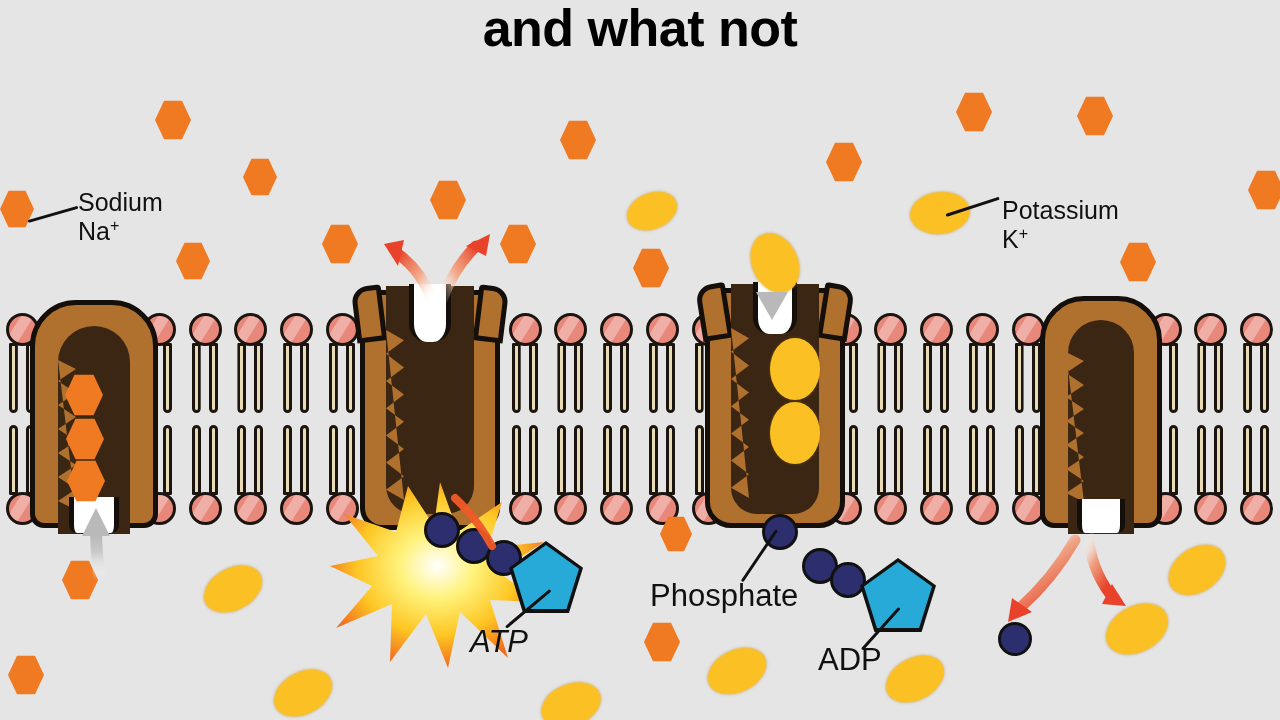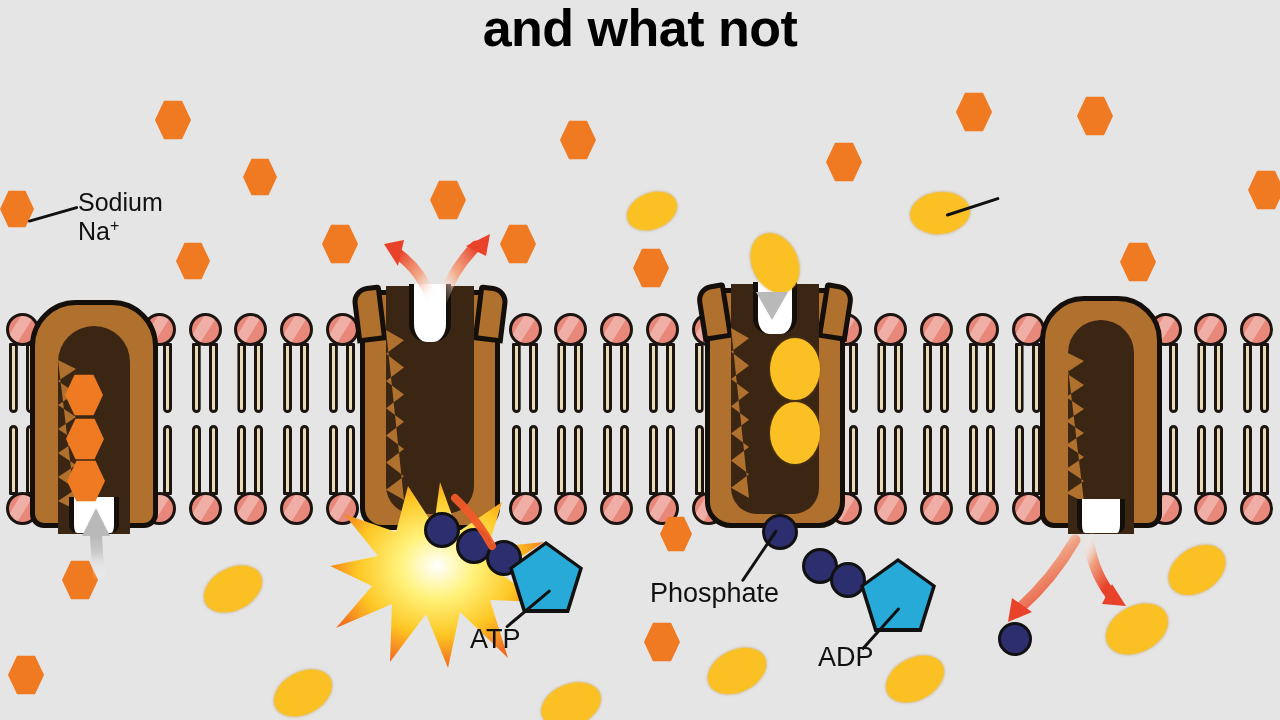--- a/index.html
+++ b/index.html
@@ -14,21 +14,21 @@
     position:absolute;color:#000;font-weight:bold;white-space:nowrap;
     letter-spacing:-0.5px;line-height:1;
   }
   #title-text{left:0;right:0;top:2px;text-align:center;font-size:52px;}
   #outside-label{left:0;right:0;top:128px;text-align:center;font-size:54px;}
 
   
   .callout{position:absolute;color:#111;font-size:25px;line-height:1.15;white-space:nowrap;}
   .callout sup{font-size:16px;vertical-align:super;}
   .callout-line{position:absolute;background:#111;height:3px;transform-origin:0 50%;border-radius:2px;}
-  .small-callout{position:absolute;color:#111;font-size:27px;line-height:1;white-space:nowrap;}
+  .small-callout{position:absolute;color:#111;font-size:31px;line-height:1;white-space:nowrap;}
 
   
   .hexagon{
     position:absolute;background:#F07A22;
     clip-path:polygon(25% 2%,75% 2%,100% 50%,75% 98%,25% 98%,0% 50%);
     filter:drop-shadow(0 0 1px rgba(120,60,10,.55));
   }
   .ellipse{
     position:absolute;background:#FBC024;border-radius:50%;
     filter:drop-shadow(0 0 1.5px rgba(150,100,10,.5));
@@ -553,21 +553,21 @@
   <div class="ellipse" style="left: 884px; top: 658px; width: 62px; height: 42px; transform: rotate(-28deg); z-index: 4;"></div>
   <div class="ellipse" style="left: 1104px; top: 606px; width: 66px; height: 46px; transform: rotate(-28deg); z-index: 4;"></div>
   <div class="ellipse" style="left: 1166px; top: 548px; width: 62px; height: 44px; transform: rotate(-34deg); z-index: 4;"></div>
 
   <div class="navy-circle" style="left: 424px; top: 512px; width: 36px; height: 36px; z-index: 4;"></div>
   <div class="navy-circle" style="left: 456px; top: 528px; width: 36px; height: 36px; z-index: 4;"></div>
   <div class="navy-circle" style="left: 486px; top: 540px; width: 36px; height: 36px; z-index: 4;"></div>
   <div class="pentagon-outline" style="left: 509px; top: 541px; width: 74px; height: 72px; z-index: 4;"></div>
   <div class="pentagon" style="left: 513px; top: 545px; width: 66px; height: 64px; z-index: 4;"></div>
   <div class="callout-line" style="left: 506px; top: 626px; width: 58px; transform: rotate(-40deg); z-index: 6;"></div>
-  <div class="small-callout" style="left: 470px; top: 626px; z-index: 6;">ATP</div>
+  <div class="small-callout" style="left: 470px; top: 626px; z-index: 6; font-style: italic;">ATP</div>
 
   <div class="navy-circle" style="left: 762px; top: 514px; width: 36px; height: 36px; z-index: 4;"></div>
   <div class="callout-line" style="left: 742px; top: 580px; width: 62px; transform: rotate(-56deg); z-index: 6;"></div>
   <div class="small-callout" style="left: 650px; top: 580px; z-index: 6;">Phosphate</div>
 
   <div class="navy-circle" style="left: 802px; top: 548px; width: 36px; height: 36px; z-index: 4;"></div>
   <div class="navy-circle" style="left: 830px; top: 562px; width: 36px; height: 36px; z-index: 4;"></div>
   <div class="pentagon-outline" style="left: 860px; top: 558px; width: 76px; height: 74px; z-index: 4;"></div>
   <div class="pentagon" style="left: 864px; top: 562px; width: 68px; height: 66px; z-index: 4;"></div>
   <div class="callout-line" style="left: 862px; top: 648px; width: 56px; transform: rotate(-48deg); z-index: 6;"></div>
@@ -575,14 +575,18 @@
 
   <div class="navy-circle" style="left: 998px; top: 622px; width: 34px; height: 34px; z-index: 4;"></div>
 
   <div class="callout-line" style="left: 28px; top: 220px; width: 52px; transform: rotate(-16deg); z-index: 6;"></div>
   <div class="callout" style="left: 78px; top: 188px; z-index: 6;">
     <span>Sodium</span><br>
     <span>Na</span><sup>+</sup>
   </div>
 
   <div class="callout-line" style="left: 946px; top: 214px; width: 56px; transform: rotate(-18deg); z-index: 6;"></div>
+  <div class="callout" style="left: 1002px; top: 196px; z-index: 6;">
+    <span>Potassium</span><br>
+    <span>K</span><sup>+</sup>
+  </div>
 
 </div>
 
 </body></html>

